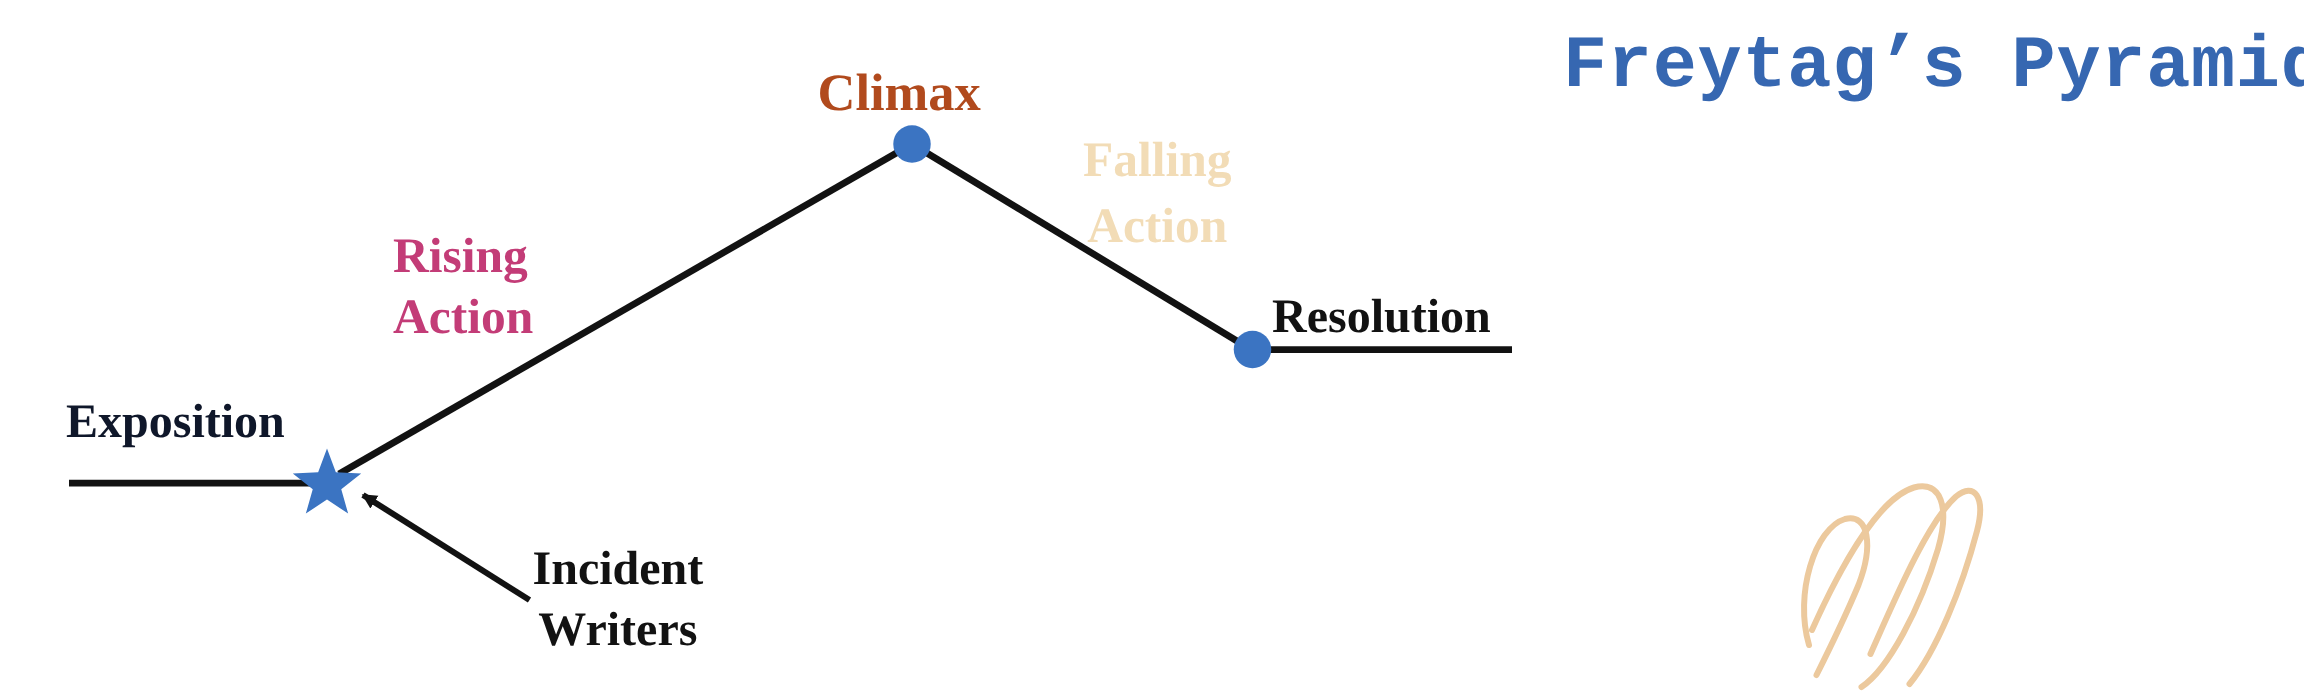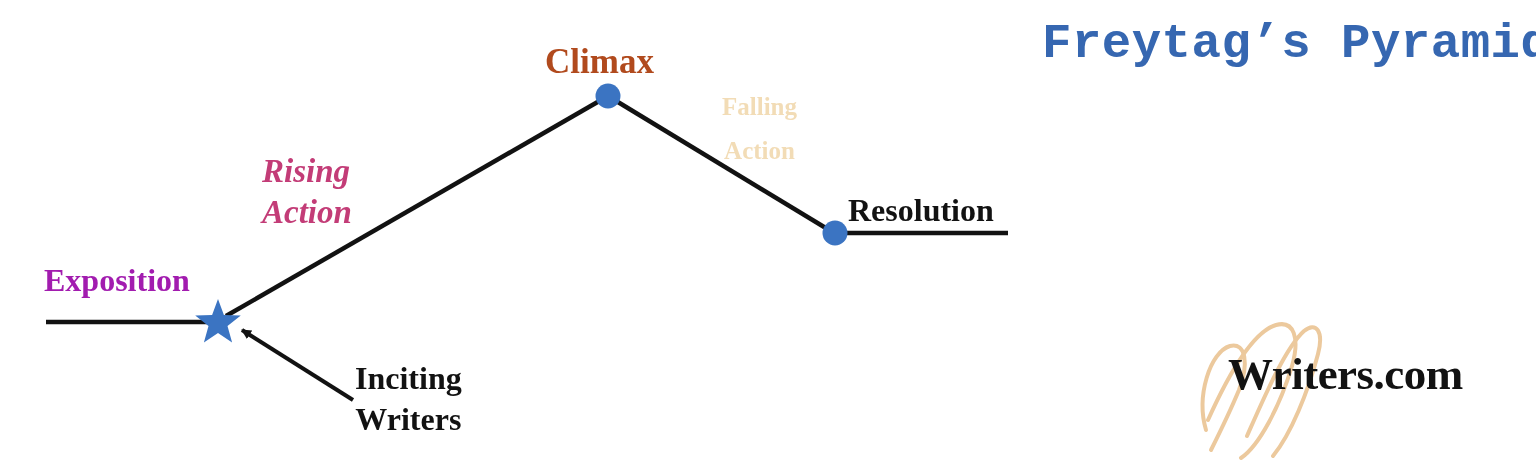--- a/index.html
+++ b/index.html
@@ -18,23 +18,23 @@
     width: 1536px; height: 461px;
   }
   .lbl {
     position: absolute;
     font-weight: 700;
     white-space: nowrap;
     line-height: 1.0;
   }
   .lbl .l2 { display: block; text-align: center; }
   #lbl-exposition   { left: 44px;  top: 264px; font-size: 32px; }
-  #lbl-rising       { left: 262px; top: 151px; font-size: 33px; line-height: 41px; font-style: italic; }
+  #lbl-rising       { left: 262px; top: 151px; font-size: 33px; line-height: 41px; }
   #lbl-climax       { left: 545px; top: 44px;  font-size: 35px; }
-  #lbl-falling      { left: 722px; top: 85px;  font-size: 25px; line-height: 44px; }
+  #lbl-falling      { left: 722px; top: 85px;  font-size: 33px; line-height: 44px; }
   #lbl-resolution   { left: 836px; top: 194px; font-size: 32px; }
   #lbl-inciting     { left: 355px; top: 358px; font-size: 32px; line-height: 41px; }
   #diagram-title {
     left: 1042px; top: 20px;
     font-size: 49px;
     letter-spacing: 0.5px;
   }
   #logo-text {
     left: 1228px; top: 352px;
     font-size: 45px;
@@ -69,38 +69,37 @@
 
     <circle cx="835" cy="233" r="12.5" style="fill: rgb(59, 116, 194);"></circle>
 
     <g fill="none" stroke-width="4" stroke-linecap="round">
       <path d="M 1206 430 C 1196 396 1210 352 1230 346 C 1246 342 1249 364 1239 390 C 1229 414 1217 438 1211 450" style="stroke: rgb(236, 201, 157);"></path>
       <path d="M 1208 420 C 1226 380 1252 332 1276 325 C 1294 320 1300 338 1292 366 C 1280 406 1259 446 1241 458" style="stroke: rgb(236, 201, 157);"></path>
       <path d="M 1247 436 C 1263 400 1285 348 1304 331 C 1316 321 1324 331 1318 354 C 1308 392 1291 434 1273 456" style="stroke: rgb(236, 201, 157);"></path>
     </g>
   </svg>
 
-  <div class="lbl" id="lbl-exposition" style="color: #a21caf;">Exposition</div>
+  <div class="lbl" id="lbl-exposition" style="color: #0f172a;">Exposition</div>
 
   <div class="lbl" id="lbl-rising" style="color: rgb(195, 60, 119);">
     <span>Rising</span>
     <span class="l2">Action</span>
   </div>
 
   <div class="lbl" id="lbl-climax" style="color: rgb(177, 74, 29);">Climax</div>
 
   <div class="lbl" id="lbl-falling" style="color: rgb(242, 220, 182);">
     <span>Falling</span>
     <span class="l2">Action</span>
   </div>
 
   <div class="lbl" id="lbl-resolution" style="color: rgb(18, 18, 18); margin-left: 12px;">Resolution</div>
 
   <div class="lbl" id="lbl-inciting" style="color: rgb(18, 18, 18);">
-    <span>Inciting</span>
+    <span>Incident</span>
     <span class="l2">Writers</span>
   </div>
 
   <div class="lbl" id="diagram-title" style="color: rgb(54, 103, 177); font-family: Liberation Mono, monospace;">Freytag’s Pyramid</div>
 
-  <div class="lbl" id="logo-text" style="color: rgb(18, 18, 18);">Writers.com</div>
 
 </div>
 
 </body></html>

